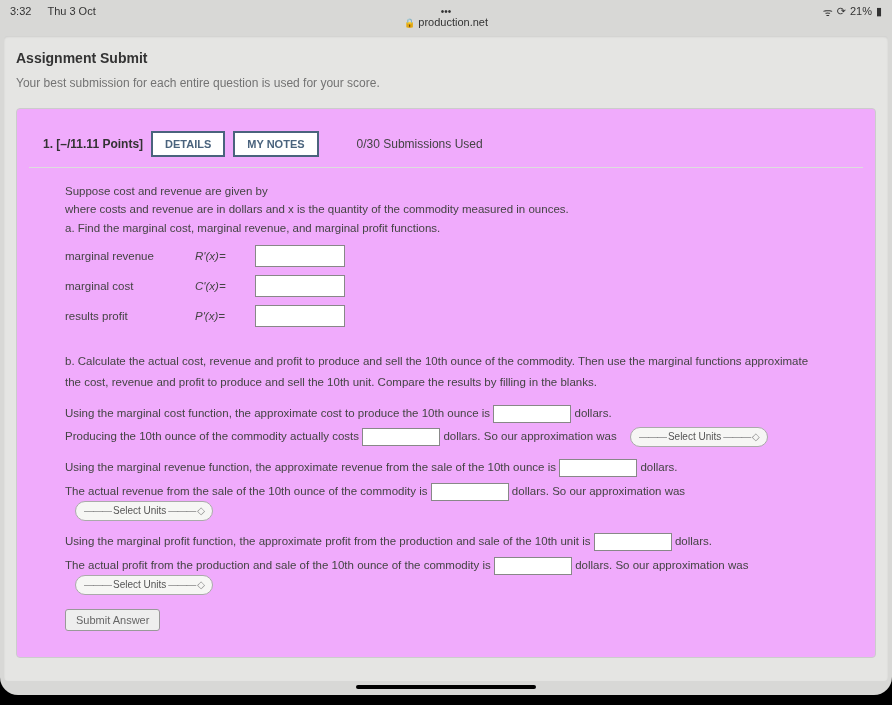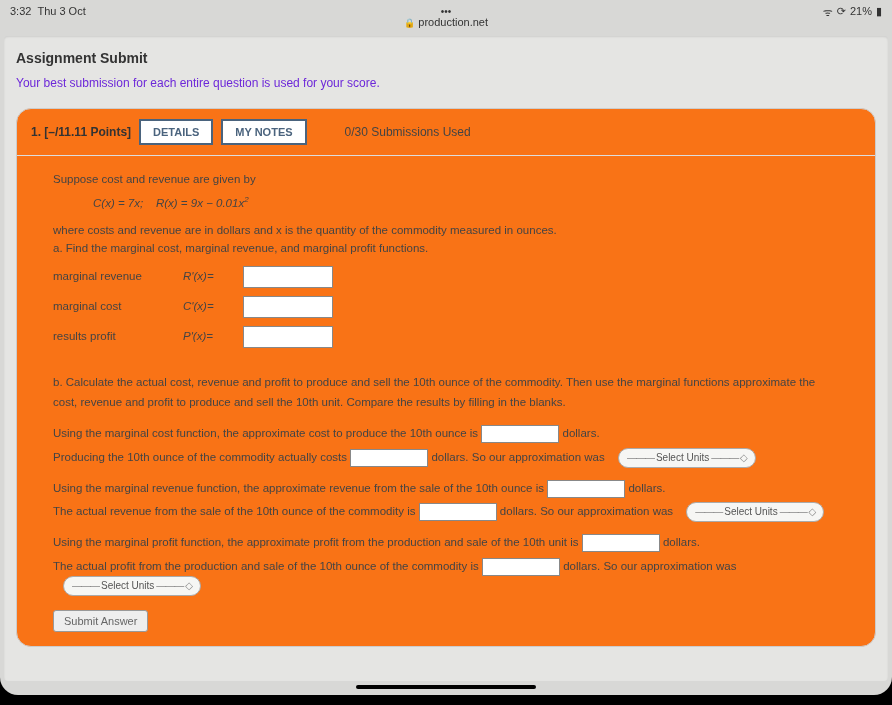--- a/index.html
+++ b/index.html
@@ -21,21 +21,21 @@
     }
     .status-bar {
       display: flex;
       justify-content: space-between;
       align-items: center;
       padding: 4px 10px;
       font-size: 11px;
       color: #333;
       height: 22px;
     }
-    .status-left { display: flex; gap: 6px; text-align: center; }
+    .status-left { display: flex; gap: 16px; text-align: center; }
     .status-center {
       position: absolute;
       left: 50%;
       transform: translateX(-50%);
       text-align: center;
       font-size: 10px;
       color: #333;
     }
     .url-bar {
       position: absolute;
@@ -57,28 +57,28 @@
       box-shadow: inset 0 1px 2px rgba(0,0,0,0.1);
     }
     .section-title {
       font-size: 14px;
       font-weight: bold;
       color: #333;
       margin-bottom: 10px;
     }
     .section-subtitle {
       font-size: 12px;
-      color: #6d28d9;
+      color: #737373;
       margin-bottom: 18px;
     }
     .question-box {
-      background: #f97316;
+      background: #f0abfc;
       border: 1px solid #ccc;
-      border-radius: 15px;
-      padding: 0;
+      border-radius: 4px;
+      padding: 12px;
       margin-top: 6px;
     }
     .q-header {
       display: flex;
       align-items: center;
       gap: 8px;
       padding: 10px 14px;
       border-bottom: 1px solid #ddd;
     }
     .q-number {
@@ -223,24 +223,20 @@
     <div class="question-box">
       <div class="q-header">
         <span class="q-number">1. [–/11.11 Points]</span>
         <button class="btn">DETAILS</button>
         <button class="btn">MY NOTES</button>
         <span class="sub-count">0/30 Submissions Used</span>
       </div>
 
       <div class="q-body">
         <div>Suppose cost and revenue are given by</div>
-        <div class="equation">
-          <span>C(x) = 7x;</span>&nbsp;&nbsp;&nbsp;
-          <span>R(x) = 9x − 0.01x</span><sup>2</sup>
-        </div>
         <div>where costs and revenue are in dollars and x is the quantity of the commodity measured in ounces.</div>
         <div>a. Find the marginal cost, marginal revenue, and marginal profit functions.</div>
 
         <div class="input-row">
           <span class="input-label">marginal revenue</span>
           <span class="func-label">R'(x)=</span>
           <input class="ans-input" style="">
         </div>
         <div class="input-row">
           <span class="input-label">marginal cost</span>

